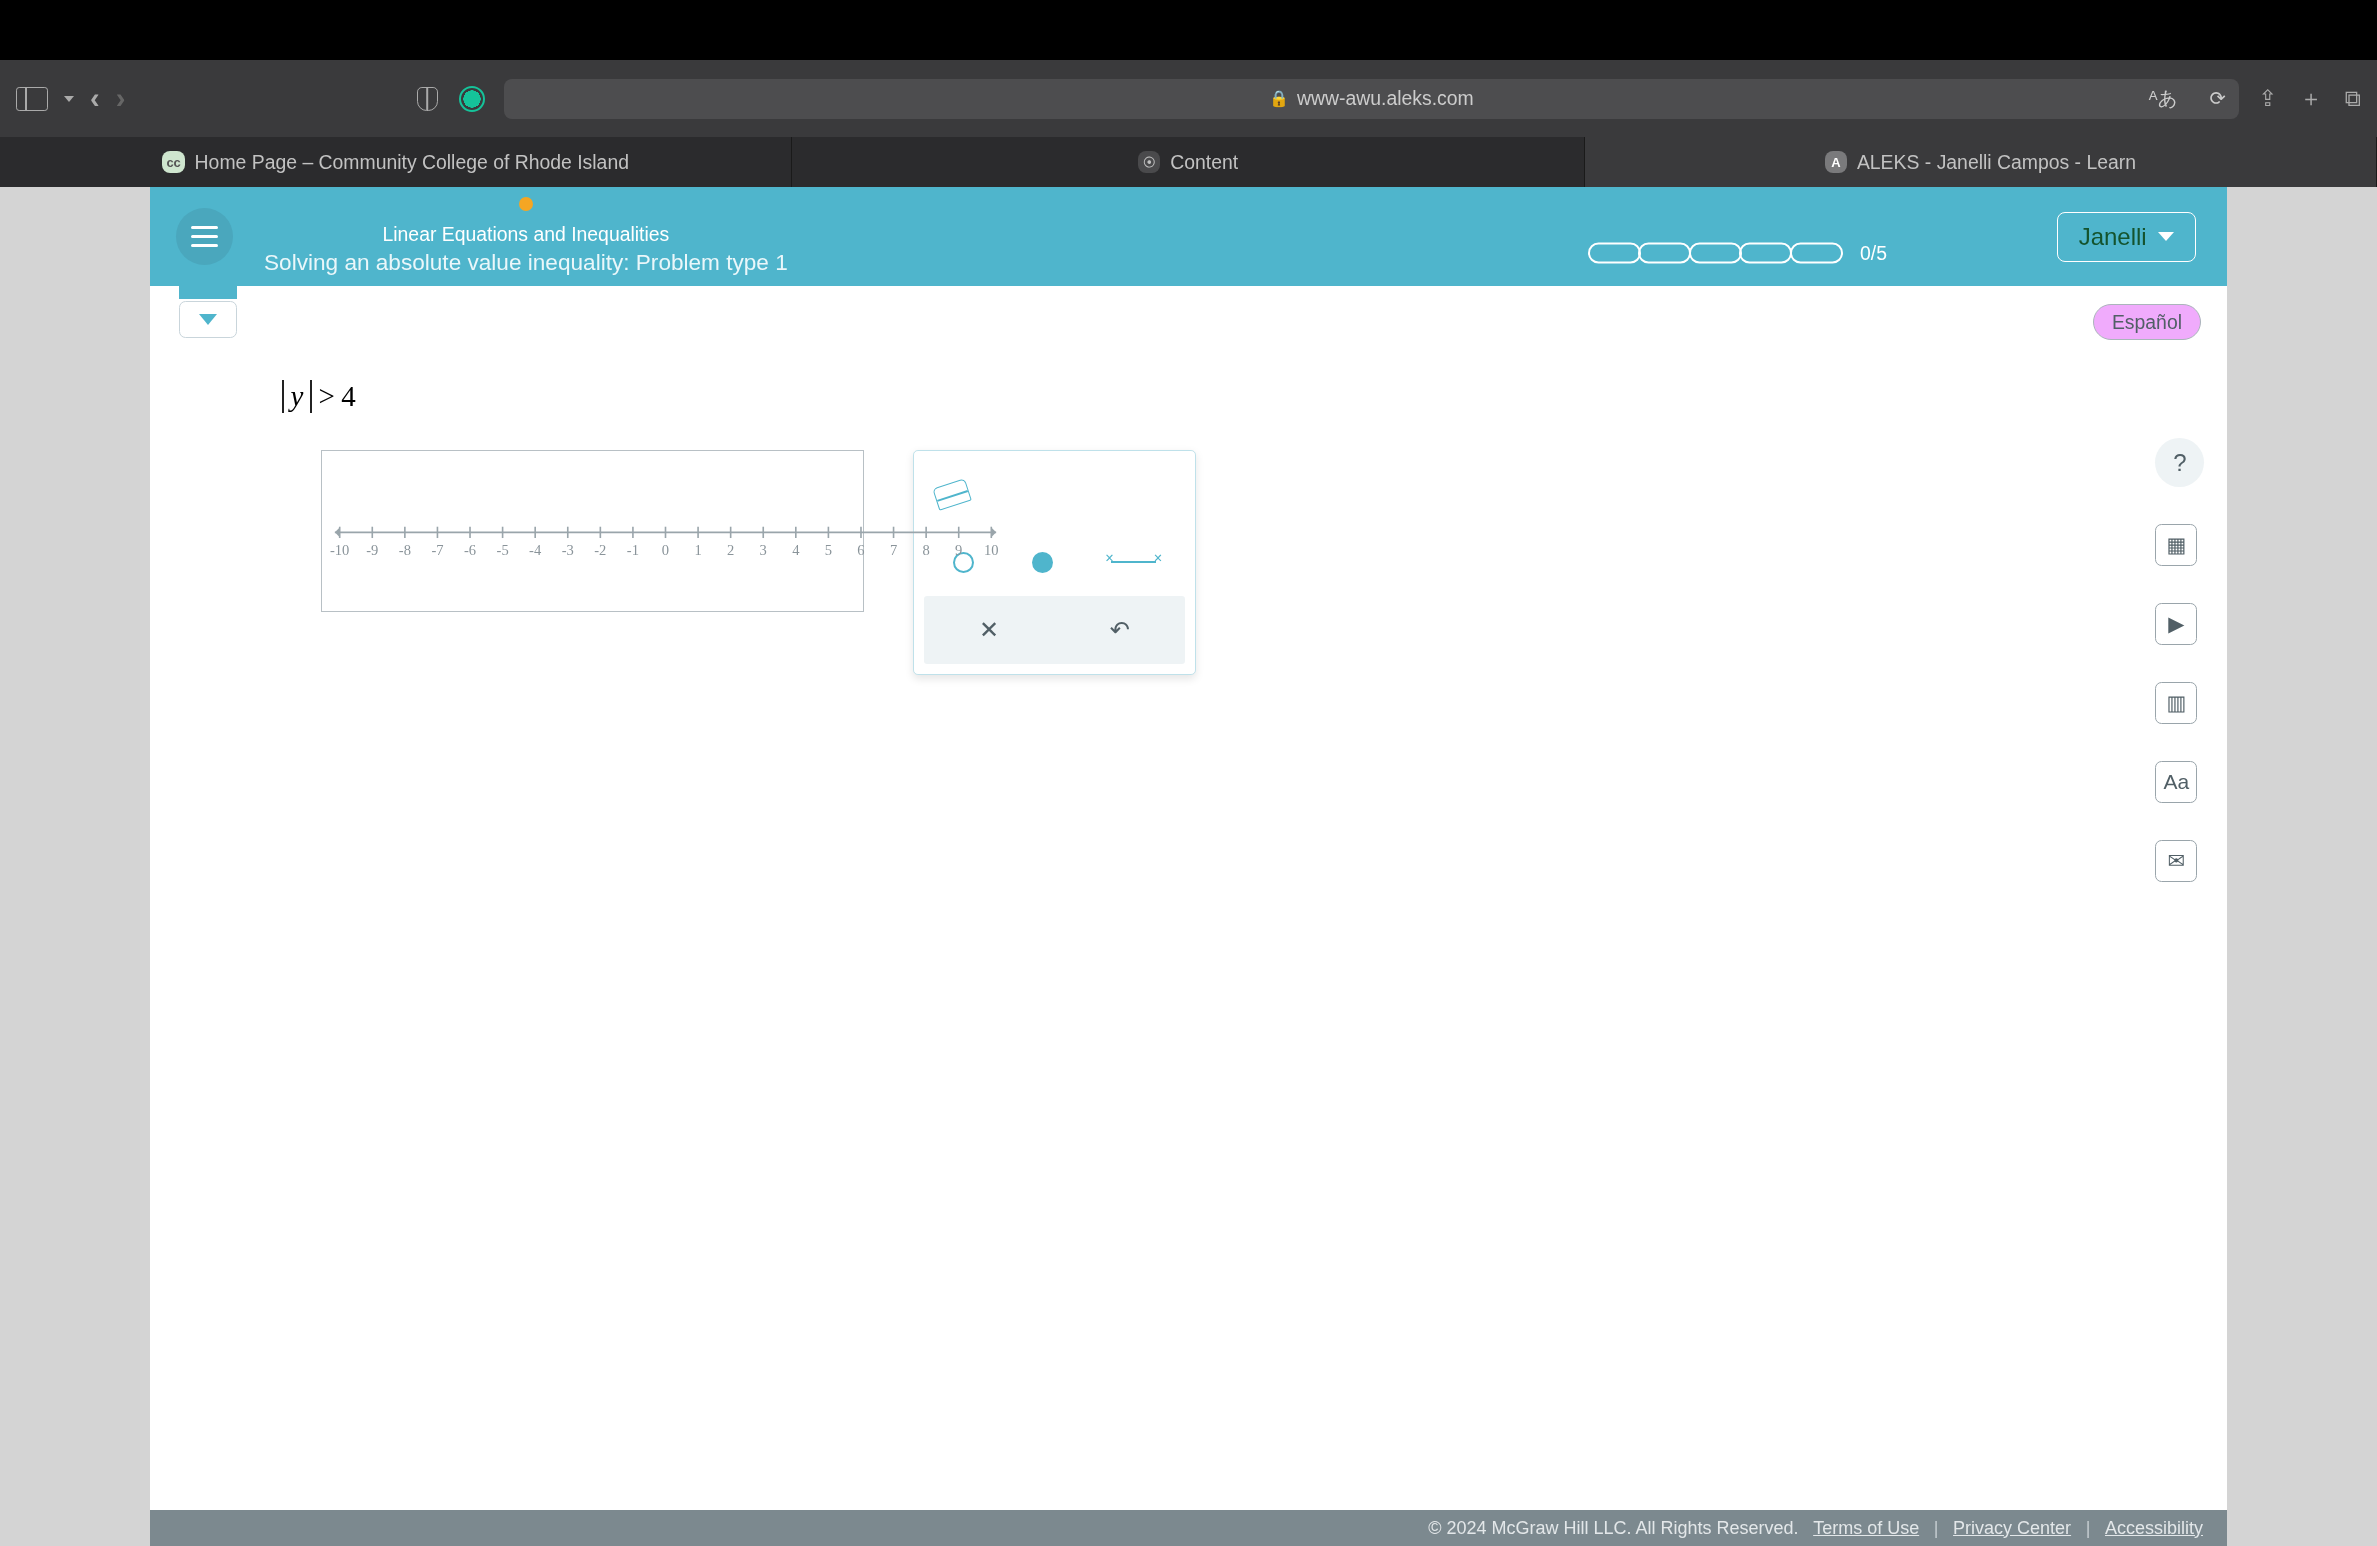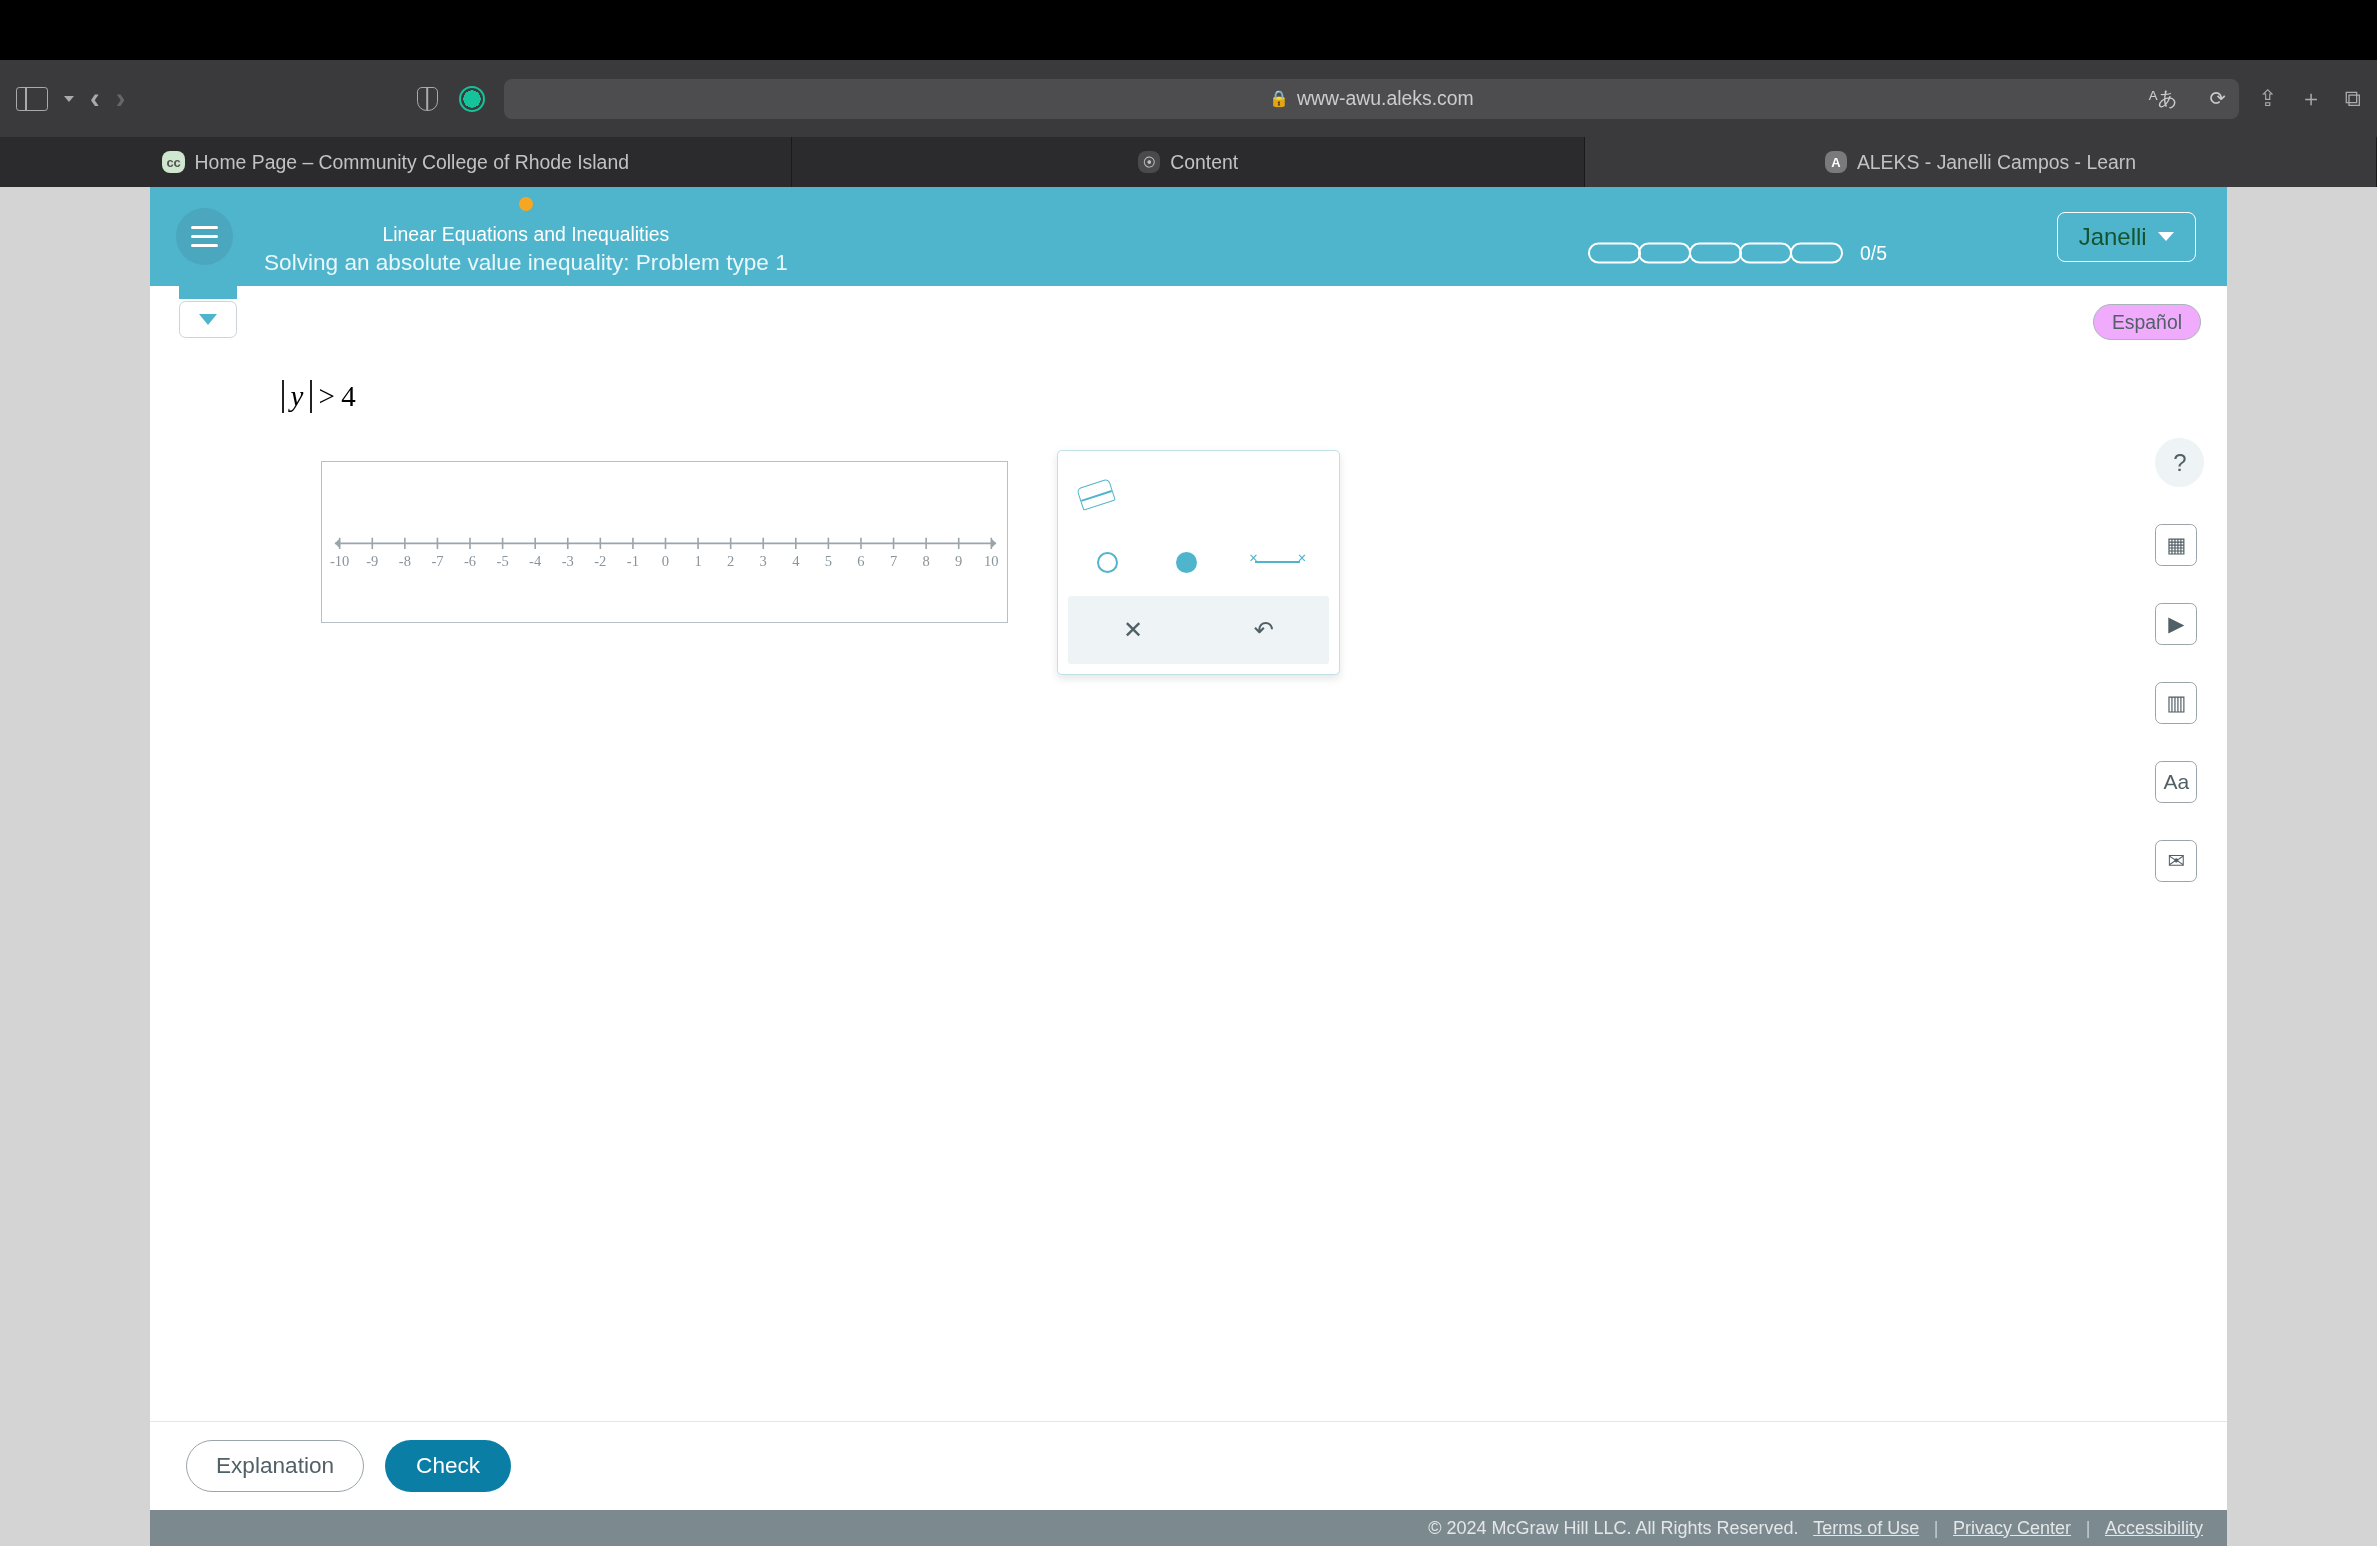--- a/index.html
+++ b/index.html
@@ -311,26 +311,25 @@
 }
 
 .work-row {
   display:flex;
   align-items:flex-start;
   gap: 49px;
   margin: 37px 0 0 97px;
 }
 
 .numberline-box {
-  width: 687px;
+  width: 543px;
   height: 162px;
   border: 1.6px solid #b8c0c5;
   background:#fff;
   position: relative;
-  margin-top: 11px;
 }
 .numberline-svg {
   position:absolute;
   left: 8px; right:8px; top: 65px;
 }
 
 .toolbox {
   width: 283px;
   border: 1.6px solid #bfe1ea;
   border-radius: 4.9px;
@@ -636,24 +635,20 @@
               </div>
             <div class="rail-btn square">
                 <span>Aa</span>
               </div>
             <div class="rail-btn square">
                 <span>✉</span>
               </div>
           </div>
         </div>
 
-        <div class="bottom-bar">
-          <button class="btn-outline">Explanation</button>
-          <button class="btn-primary">Check</button>
-        </div>
 
         <div class="footer-strip">
           <span>© 2024 McGraw Hill LLC. All Rights Reserved.</span>
           <a>Terms of Use</a>
           <span class="footer-sep">|</span>
           <a>Privacy Center</a>
           <span class="footer-sep">|</span>
           <a>Accessibility</a>
         </div>
 

